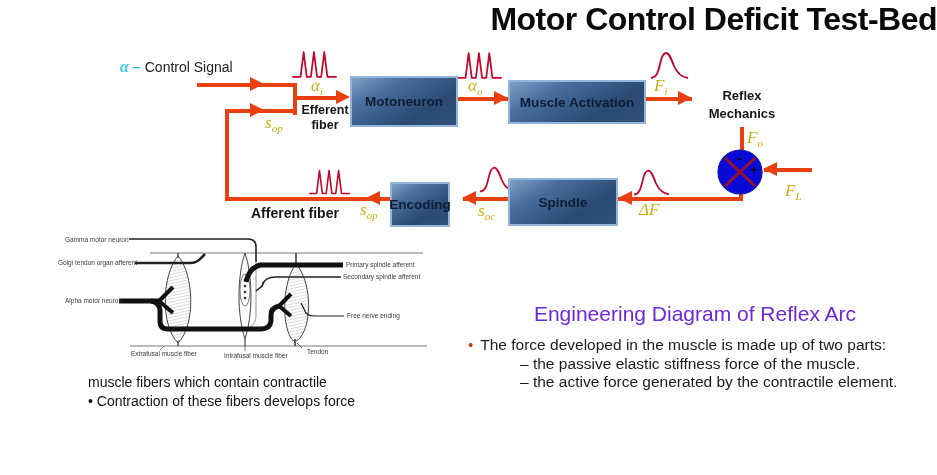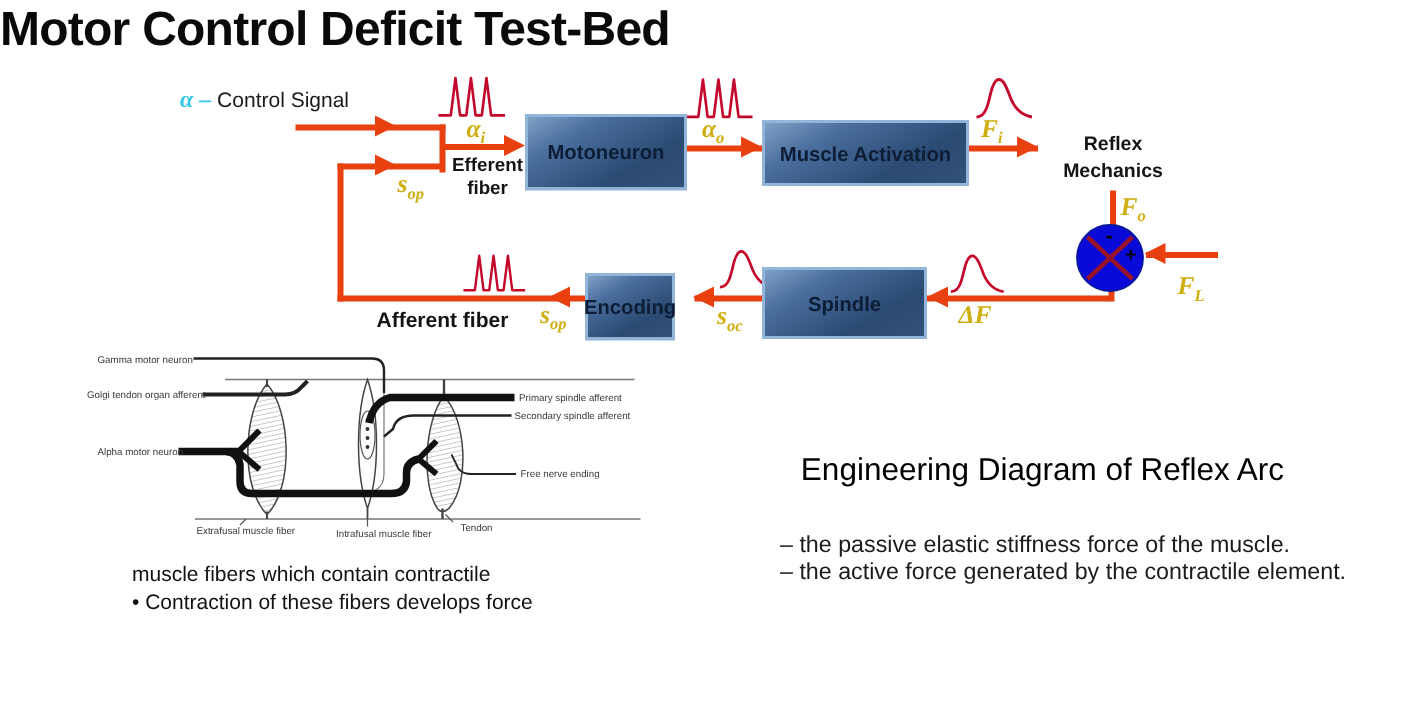--- a/index.html
+++ b/index.html
@@ -1,43 +1,43 @@
 <!DOCTYPE html>
 <html><head>
 <meta charset="utf-8">
 <style>
   html,body{margin:0;padding:0;background:#fff;}
   .slide{position:relative;width:937px;height:475px;background:#ffffff;overflow:hidden;
          font-family:"Liberation Sans",sans-serif;}
-  .title{position:absolute;left:0;right:0;top:1px;text-align:left;font-size:32px;
+  .title{position:absolute;left:0;right:0;top:1px;text-align:right;font-size:32px;
          font-weight:bold;color:#0a0a0a;letter-spacing:-0.5px;}
   
   .rl{position:absolute;background:#e8400e;}
   .ah{position:absolute;width:0;height:0;}
   .ah-r{border-top:7px solid transparent;border-bottom:7px solid transparent;border-left:14px solid #e8400e;}
   .ah-l{border-top:7px solid transparent;border-bottom:7px solid transparent;border-right:14px solid #e8400e;}
   
   .block{position:absolute;display:flex;align-items:center;justify-content:center;box-sizing:border-box;
          background:linear-gradient(150deg,#7fa0c6 0%,#4a6e9e 28%,#2a4a72 70%,#32527b 100%);
          border:2px solid #93b5d9;color:#0d1d36;font-weight:bold;font-size:13.5px;}
   
-  .sig{position:absolute;font-family:"Liberation Serif",serif;font-style:italic;font-weight:bold;
+  .sig{position:absolute;font-family:"Liberation Serif",serif;font-style:italic;font-weight:normal;
        color:#cfae10;font-size:17px;line-height:17px;}
   .sig sub{font-size:11px;}
   .ctrl-label{position:absolute;left:120px;top:58px;font-size:14px;color:#1c1c1c;white-space:nowrap;}
   .alpha-c{color:#35c6e8;font-family:"Liberation Serif",serif;font-style:italic;font-weight:bold;font-size:16px;}
   .blk-label{position:absolute;color:#141414;font-weight:bold;text-align:center;}
   .spike{position:absolute;}
   .node{position:absolute;left:717px;top:149px;width:46px;height:46px;}
   .node span{position:absolute;color:#050505;font-weight:bold;}
   .anatomy{position:absolute;left:55px;top:228px;width:380px;height:142px;}
   .anatomy text{font-family:"Liberation Sans",sans-serif;font-size:6.5px;fill:#3a3a3a;}
   .notes{position:absolute;left:88px;top:373px;width:336px;font-size:14px;line-height:19.3px;color:#121212;}
   .rx-heading{position:absolute;left:455px;top:302px;width:480px;text-align:center;
-              font-size:21px;color:#000000;}
+              font-size:21px;color:#6d28d9;}
   .rx-bullet{position:absolute;left:468px;top:336px;width:465px;font-size:15.5px;color:#1b1b1b;white-space:nowrap;}
   .rx-bullet .dot{color:#c63d1e;margin-right:7px;font-size:15px;}
   .rx-sub{position:absolute;left:520px;font-size:15.5px;color:#1b1b1b;white-space:nowrap;}
 </style>
 </head>
 <body>
 
 <div class="slide">
 
   <div class="title">Motor Control Deficit Test-Bed</div>
@@ -182,16 +182,19 @@
     <text x="169" y="130">Intrafusal muscle fiber</text>
     <text x="252" y="126">Tendon</text>
   </svg>
 
   <div class="notes">
     <div>muscle fibers which contain contractile</div>
     <div>• Contraction of these fibers develops force</div>
   </div>
 
   <div class="rx-heading">Engineering Diagram of Reflex Arc</div>
+  <div class="rx-bullet">
+    <span class="dot">•</span><span>The force developed in the muscle is made up of two parts:</span>
+  </div>
   <div class="rx-sub" style="top:355px;">– the passive elastic stiffness force of the muscle.</div>
   <div class="rx-sub" style="top:373px;">– the active force generated by the contractile element.</div>
 
 </div>
 
 </body></html>

